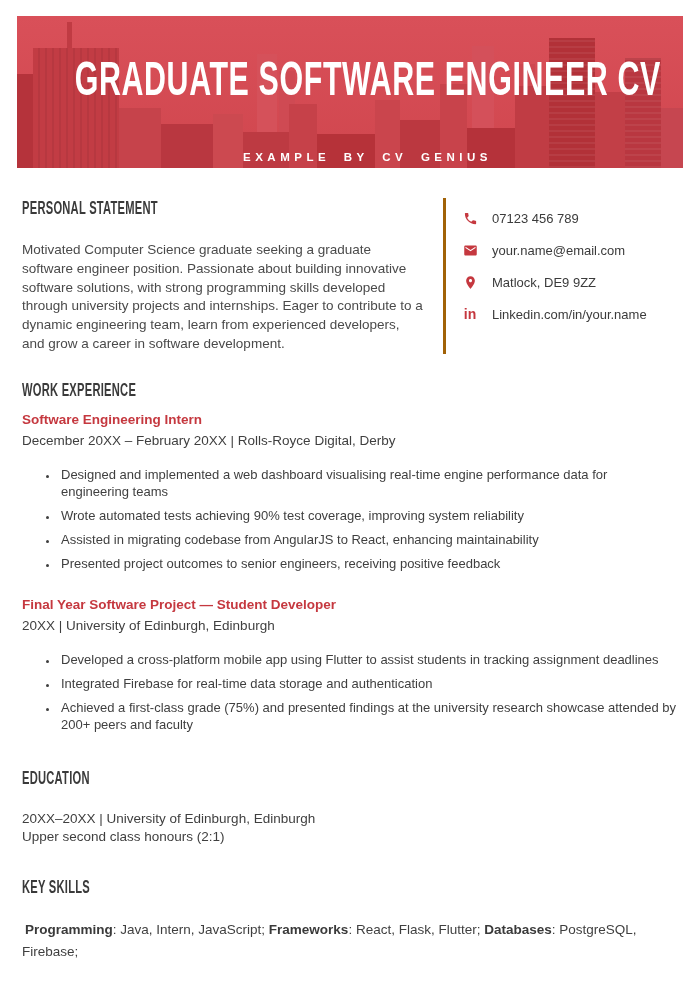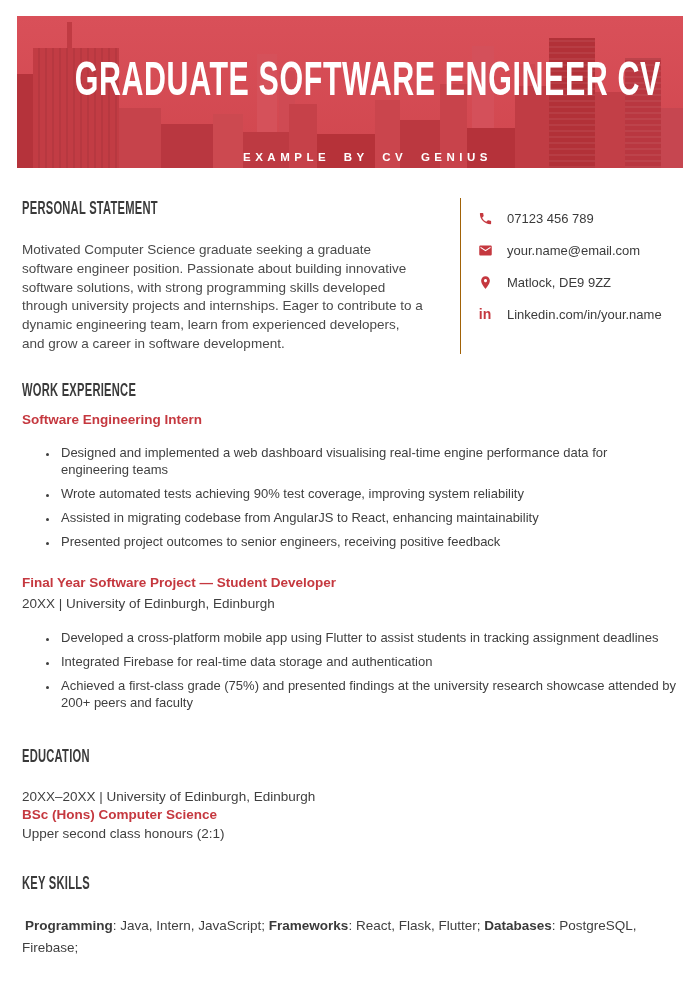--- a/index.html
+++ b/index.html
@@ -57,31 +57,31 @@
     line-height: 21px;
     font-weight: 700;
     color: #3a3a3a;
     letter-spacing: 0.4px;
     white-space: nowrap;
     transform: scaleX(0.62);
     transform-origin: 0 50%;
   }
 
   
-  .top-row { display: flex; margin-top: 30px; gap: 17px; }
+  .top-row { display: flex; margin-top: 30px; }
   .ps-col { flex: 0 0 421px; padding-right: 18px; }
   .ps-text {
     margin: 22px 0 0;
     font-size: 13.5px;
     line-height: 18.8px;
     color: #4a4a4a;
   }
   .contact-col {
     flex: 1;
-    border-left: 1px solid #a16207;
+    border-left: 3px solid #a16207;
     padding: 12px 0 18px 16px;
   }
   .contact-row { display: flex; align-items: center; height: 16px; margin-bottom: 16px; }
   .contact-row:last-child { margin-bottom: 0; }
   .contact-icon { width: 16px; height: 16px; margin-right: 14px; flex: 0 0 16px; display: flex; align-items: center; justify-content: center; }
   .contact-icon svg { width: 15px; height: 15px; fill: #c5383f; }
   .linkedin-glyph { font-size: 14px; font-weight: 700; color: #c5383f; line-height: 16px; }
   .linkedin-glyph::before { content: "in"; }
   .contact-text { font-size: 13px; color: #3b3b3b; }
 
@@ -195,20 +195,21 @@
           <span class="contact-text">Linkedin.com/in/your.name</span>
         </div>
       </aside>
     </div>
 
     <section class="section">
       <h2 class="section-heading">WORK EXPERIENCE</h2>
 
       <div class="job">
         <h3 class="job-title">Software Engineering Intern</h3>
+        <p class="job-meta">December 20XX – February 20XX | Rolls-Royce Digital, Derby</p>
         <ul>
           <li>Designed and implemented a web dashboard visualising real-time engine performance data for engineering teams</li>
           <li>Wrote automated tests achieving 90% test coverage, improving system reliability</li>
           <li>Assisted in migrating codebase from AngularJS to React, enhancing maintainability</li>
           <li>Presented project outcomes to senior engineers, receiving positive feedback</li>
         </ul>
       </div>
 
       <div class="job" style="margin-top:23px;">
         <h3 class="job-title">Final Year Software Project — Student Developer</h3>
@@ -218,21 +219,20 @@
           <li>Integrated Firebase for real-time data storage and authentication</li>
           <li>Achieved a first-class grade (75%) and presented findings at the university research showcase attended by 200+ peers and faculty</li>
         </ul>
       </div>
     </section>
 
     <section class="section" style="margin-top:34px;">
       <h2 class="section-heading">EDUCATION</h2>
       <div class="edu-block">
         <p class="edu-meta">20XX–20XX | University of Edinburgh, Edinburgh</p>
-        <p class="edu-degree">BSc (Hons) Computer Science</p>
         <p class="edu-grade">Upper second class honours (2:1)</p>
       </div>
     </section>
 
     <section class="section" style="margin-top:30px;">
       <h2 class="section-heading">KEY SKILLS</h2>
       <p class="skills-text"><span class="skills-label">Programming</span><span>: Java, Intern, JavaScript; </span><span class="skills-label">Frameworks</span><span>: React, Flask, Flutter; </span><span class="skills-label">Databases</span><span>: PostgreSQL, Firebase; </span></p>
     </section>
 
   </main>

